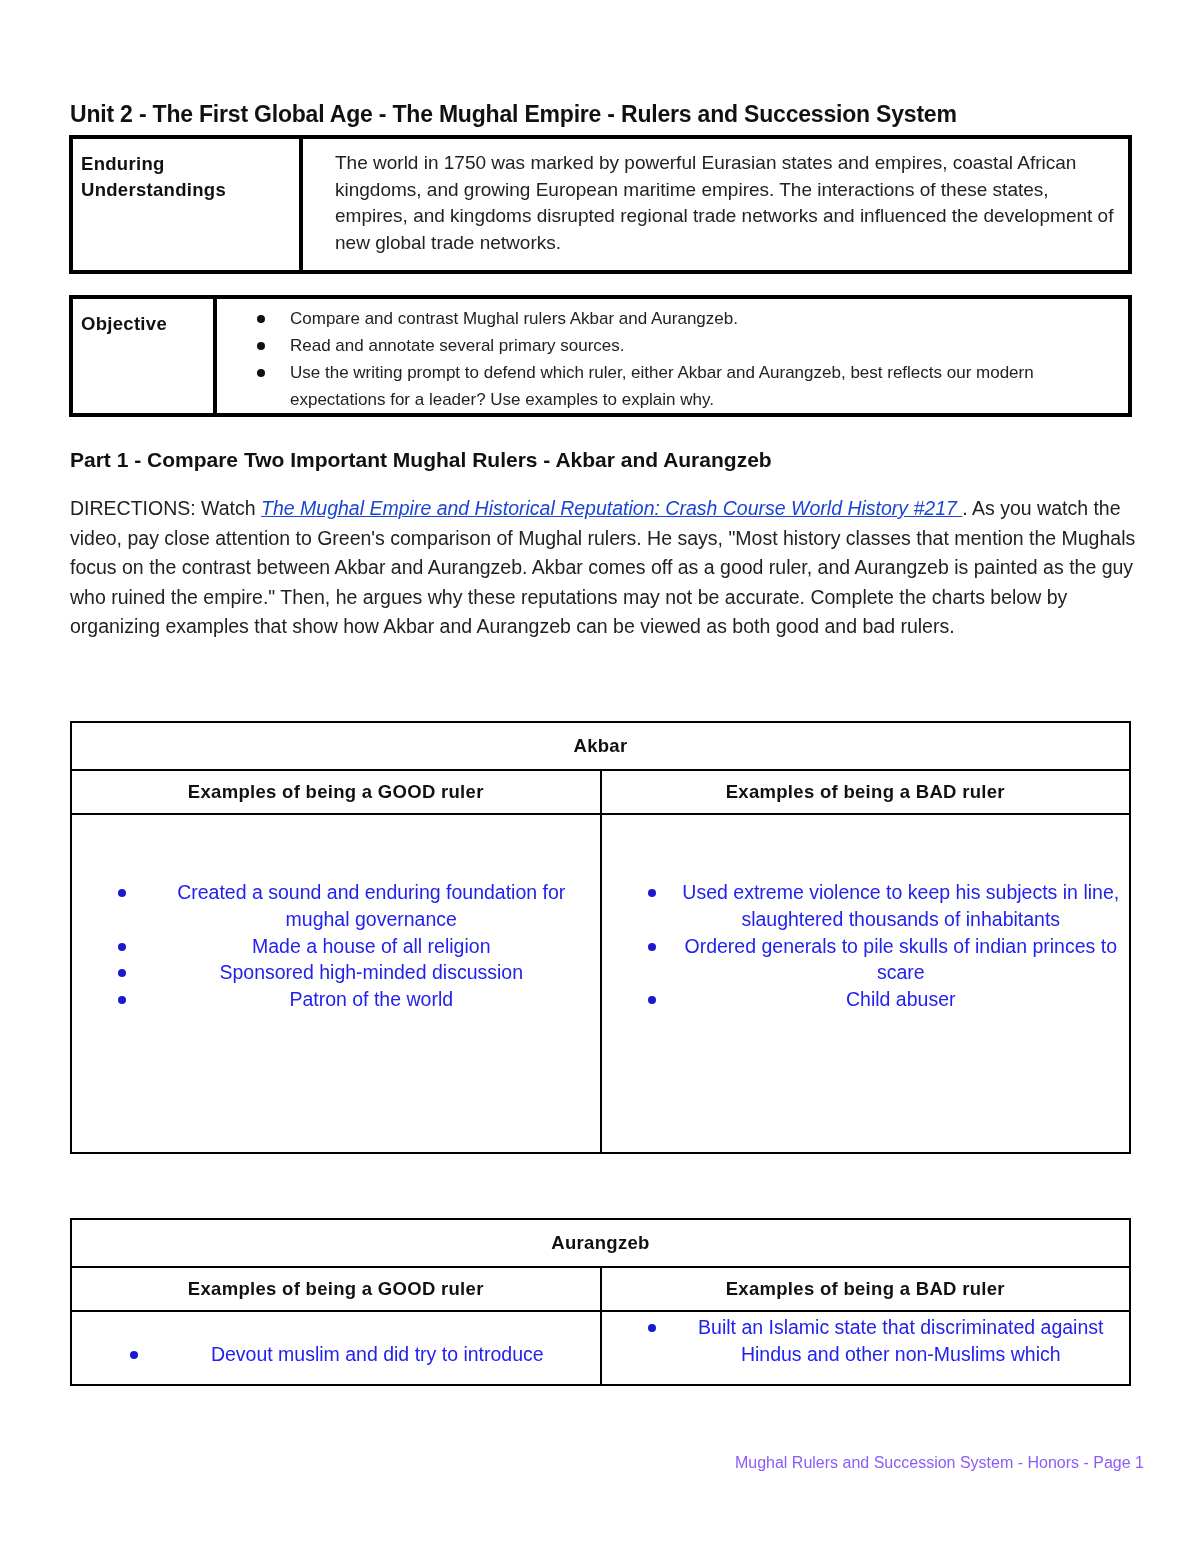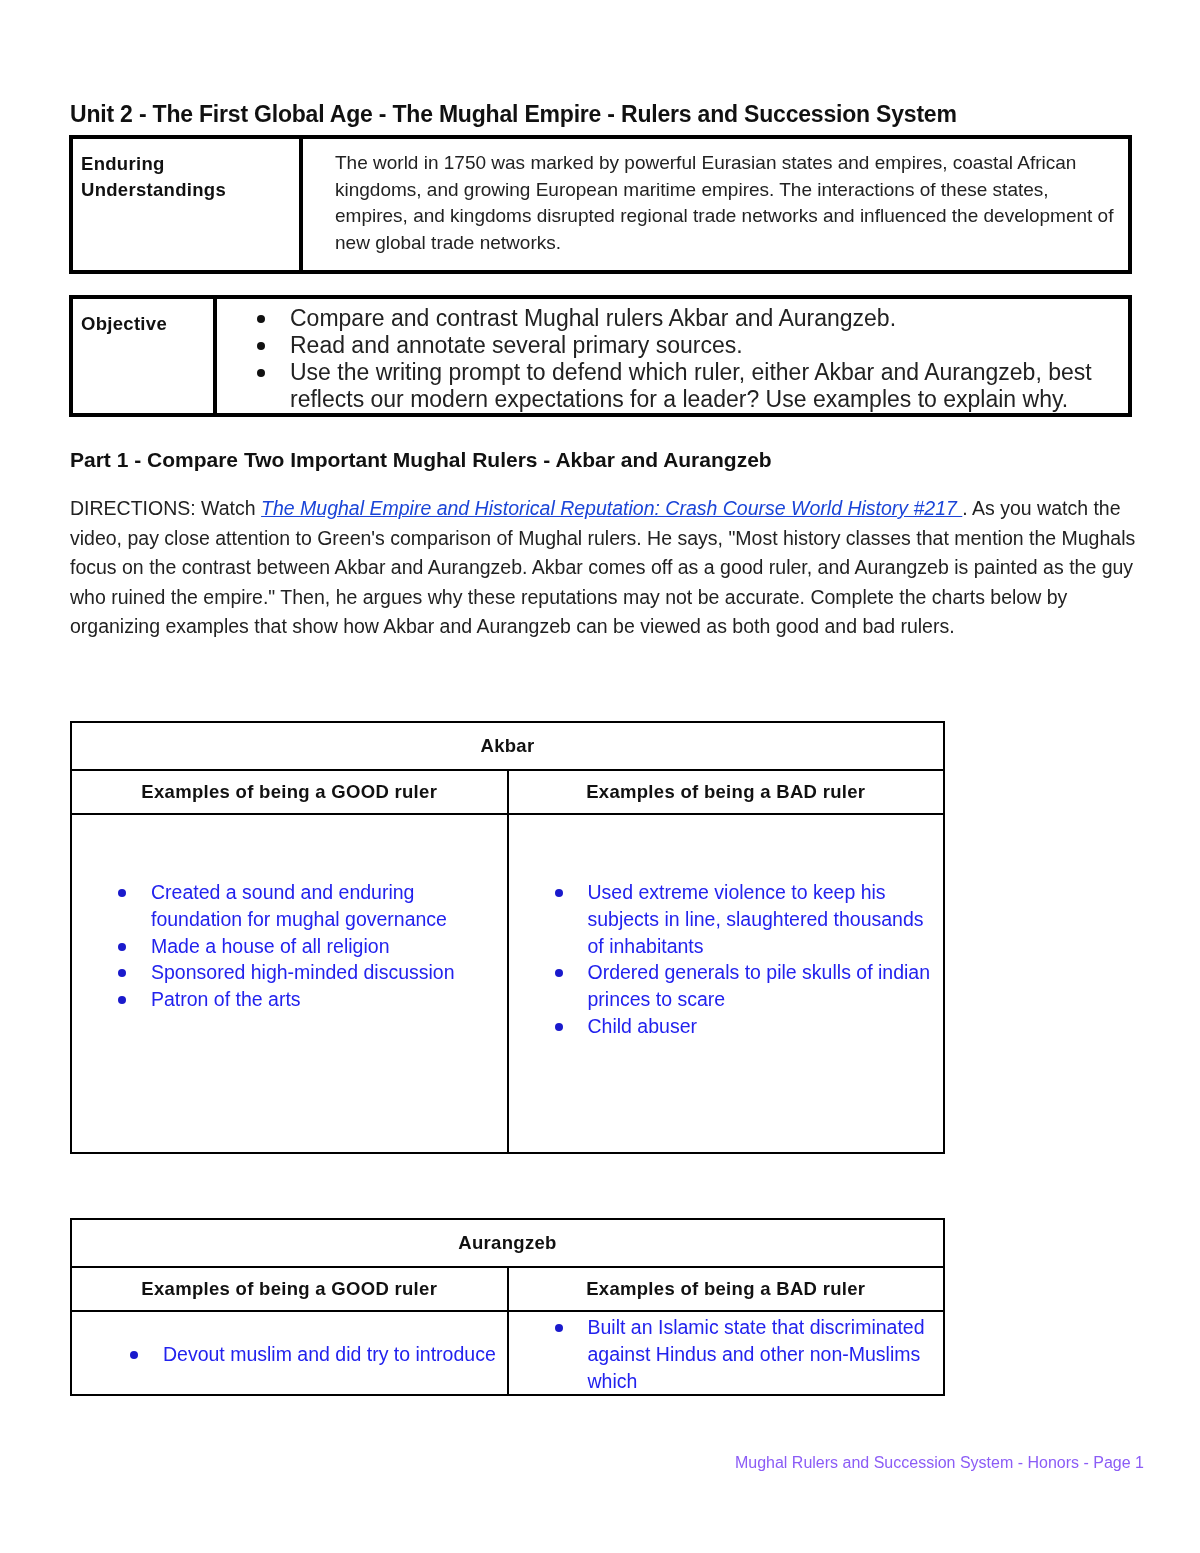--- a/index.html
+++ b/index.html
@@ -53,21 +53,21 @@
       font-size: 19px;
       line-height: 26.5px;
       padding: 11px 8px 0 9px;
       color: #222;
       margin-left: 23px;
     }
     .obj-list {
       list-style: none;
       margin: 0;
       padding: 6px 13px 0 73px;
-      font-size: 23px;
+      font-size: 17px;
       line-height: 27px;
       color: #222;
     }
     .obj-list li {
       position: relative;
     }
     .obj-list li::before {
       content: "";
       position: absolute;
       left: -33px;
@@ -95,21 +95,21 @@
       color: #222;
     }
     .directions a {
       color: #1a44d8;
       font-style: italic;
       text-decoration: underline;
     }
     .ruler-table {
       position: absolute;
       left: 70px;
-      width: 875px;
+      width: 1061px;
       border: 2px solid #000;
     }
     .ruler-table td {
       border: 2px solid #000;
       padding: 0;
     }
     .ruler-table .title-row td {
       height: 46px;
       text-align: center;
       font-weight: bold;
@@ -131,20 +131,21 @@
     .akbar-table .body-row td { height: 337px; }
     .aur-table { top: 1218px; border-bottom: 2px solid #a21caf; }
     .aur-table .body-row td { height: 72px; }
     .blue-list {
       list-style: none;
       margin: 0;
       padding: 0 8px 0 79px;
       font-size: 19.5px;
       line-height: 26.8px;
       color: #2222ee;
+      text-align: center;
     }
     .blue-list li { position: relative; }
     .blue-list li::before {
       content: "";
       position: absolute;
       left: -33px;
       top: 10px;
       width: 8px;
       height: 8px;
       border-radius: 50%;
@@ -212,21 +213,21 @@
   <tr class="header-row">
     <td>Examples of being a GOOD ruler</td>
     <td>Examples of being a BAD ruler</td>
   </tr>
   <tr class="body-row">
     <td>
       <ul class="blue-list">
         <li>Created a sound and enduring foundation for mughal governance</li>
         <li>Made a house of all religion</li>
         <li>Sponsored high-minded discussion</li>
-        <li>Patron of the arts</li>
+        <li>Patron of the world</li>
       </ul>
     </td>
     <td>
       <ul class="blue-list">
         <li>Used extreme violence to keep his subjects in line, slaughtered thousands of inhabitants</li>
         <li>Ordered generals to pile skulls of indian princes to scare</li>
         <li>Child abuser</li>
       </ul>
     </td>
   </tr>

